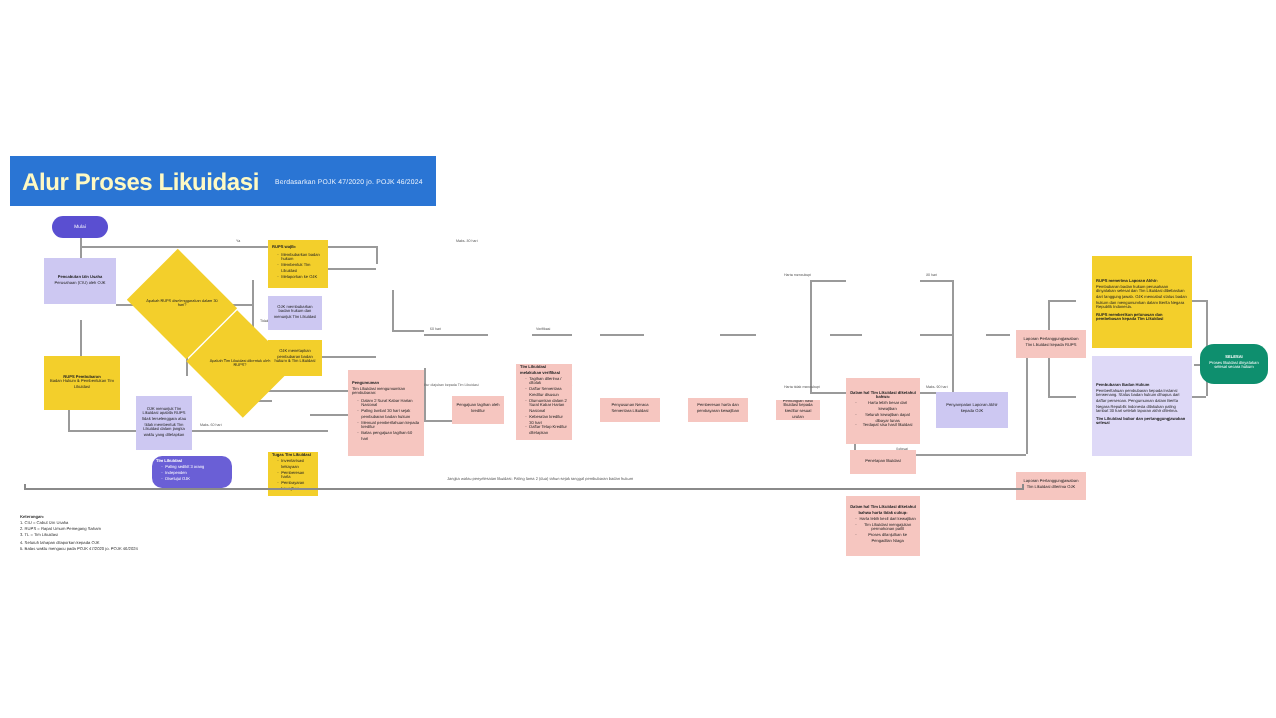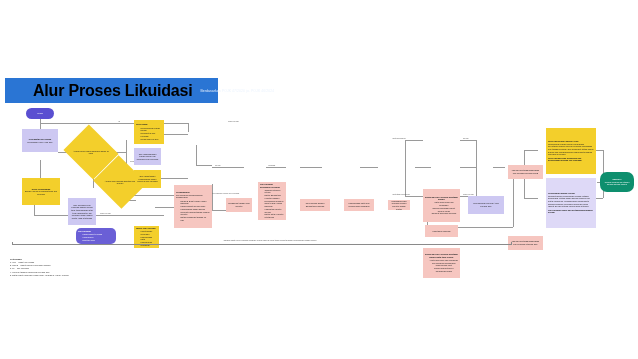--- a/index.html
+++ b/index.html
@@ -9,21 +9,21 @@
     -webkit-font-smoothing:antialiased;
   }
   #canvas{position:relative;width:638px;height:359px;background:#fff;}
 
   
   .banner{
     position:absolute;left:5px;top:78px;width:213px;height:25px;
     background:#2a75d4;display:flex;align-items:center;padding:0 6px;box-sizing:border-box;
   }
   .banner-title{
-    color:#000000;font-weight:bold;font-size:16px;letter-spacing:-.2px;white-space:nowrap;margin-left:22px;
+    color:#fef9c3;font-weight:bold;font-size:12px;letter-spacing:-.2px;white-space:nowrap;
   }
   .banner-sub{
     color:#eaf2fd;font-size:3.4px;margin-left:8px;white-space:nowrap;letter-spacing:.1px;
   }
 
   
   .node{
     position:absolute;box-sizing:border-box;
     display:flex;align-items:center;justify-content:center;
     text-align:center;overflow:hidden;

